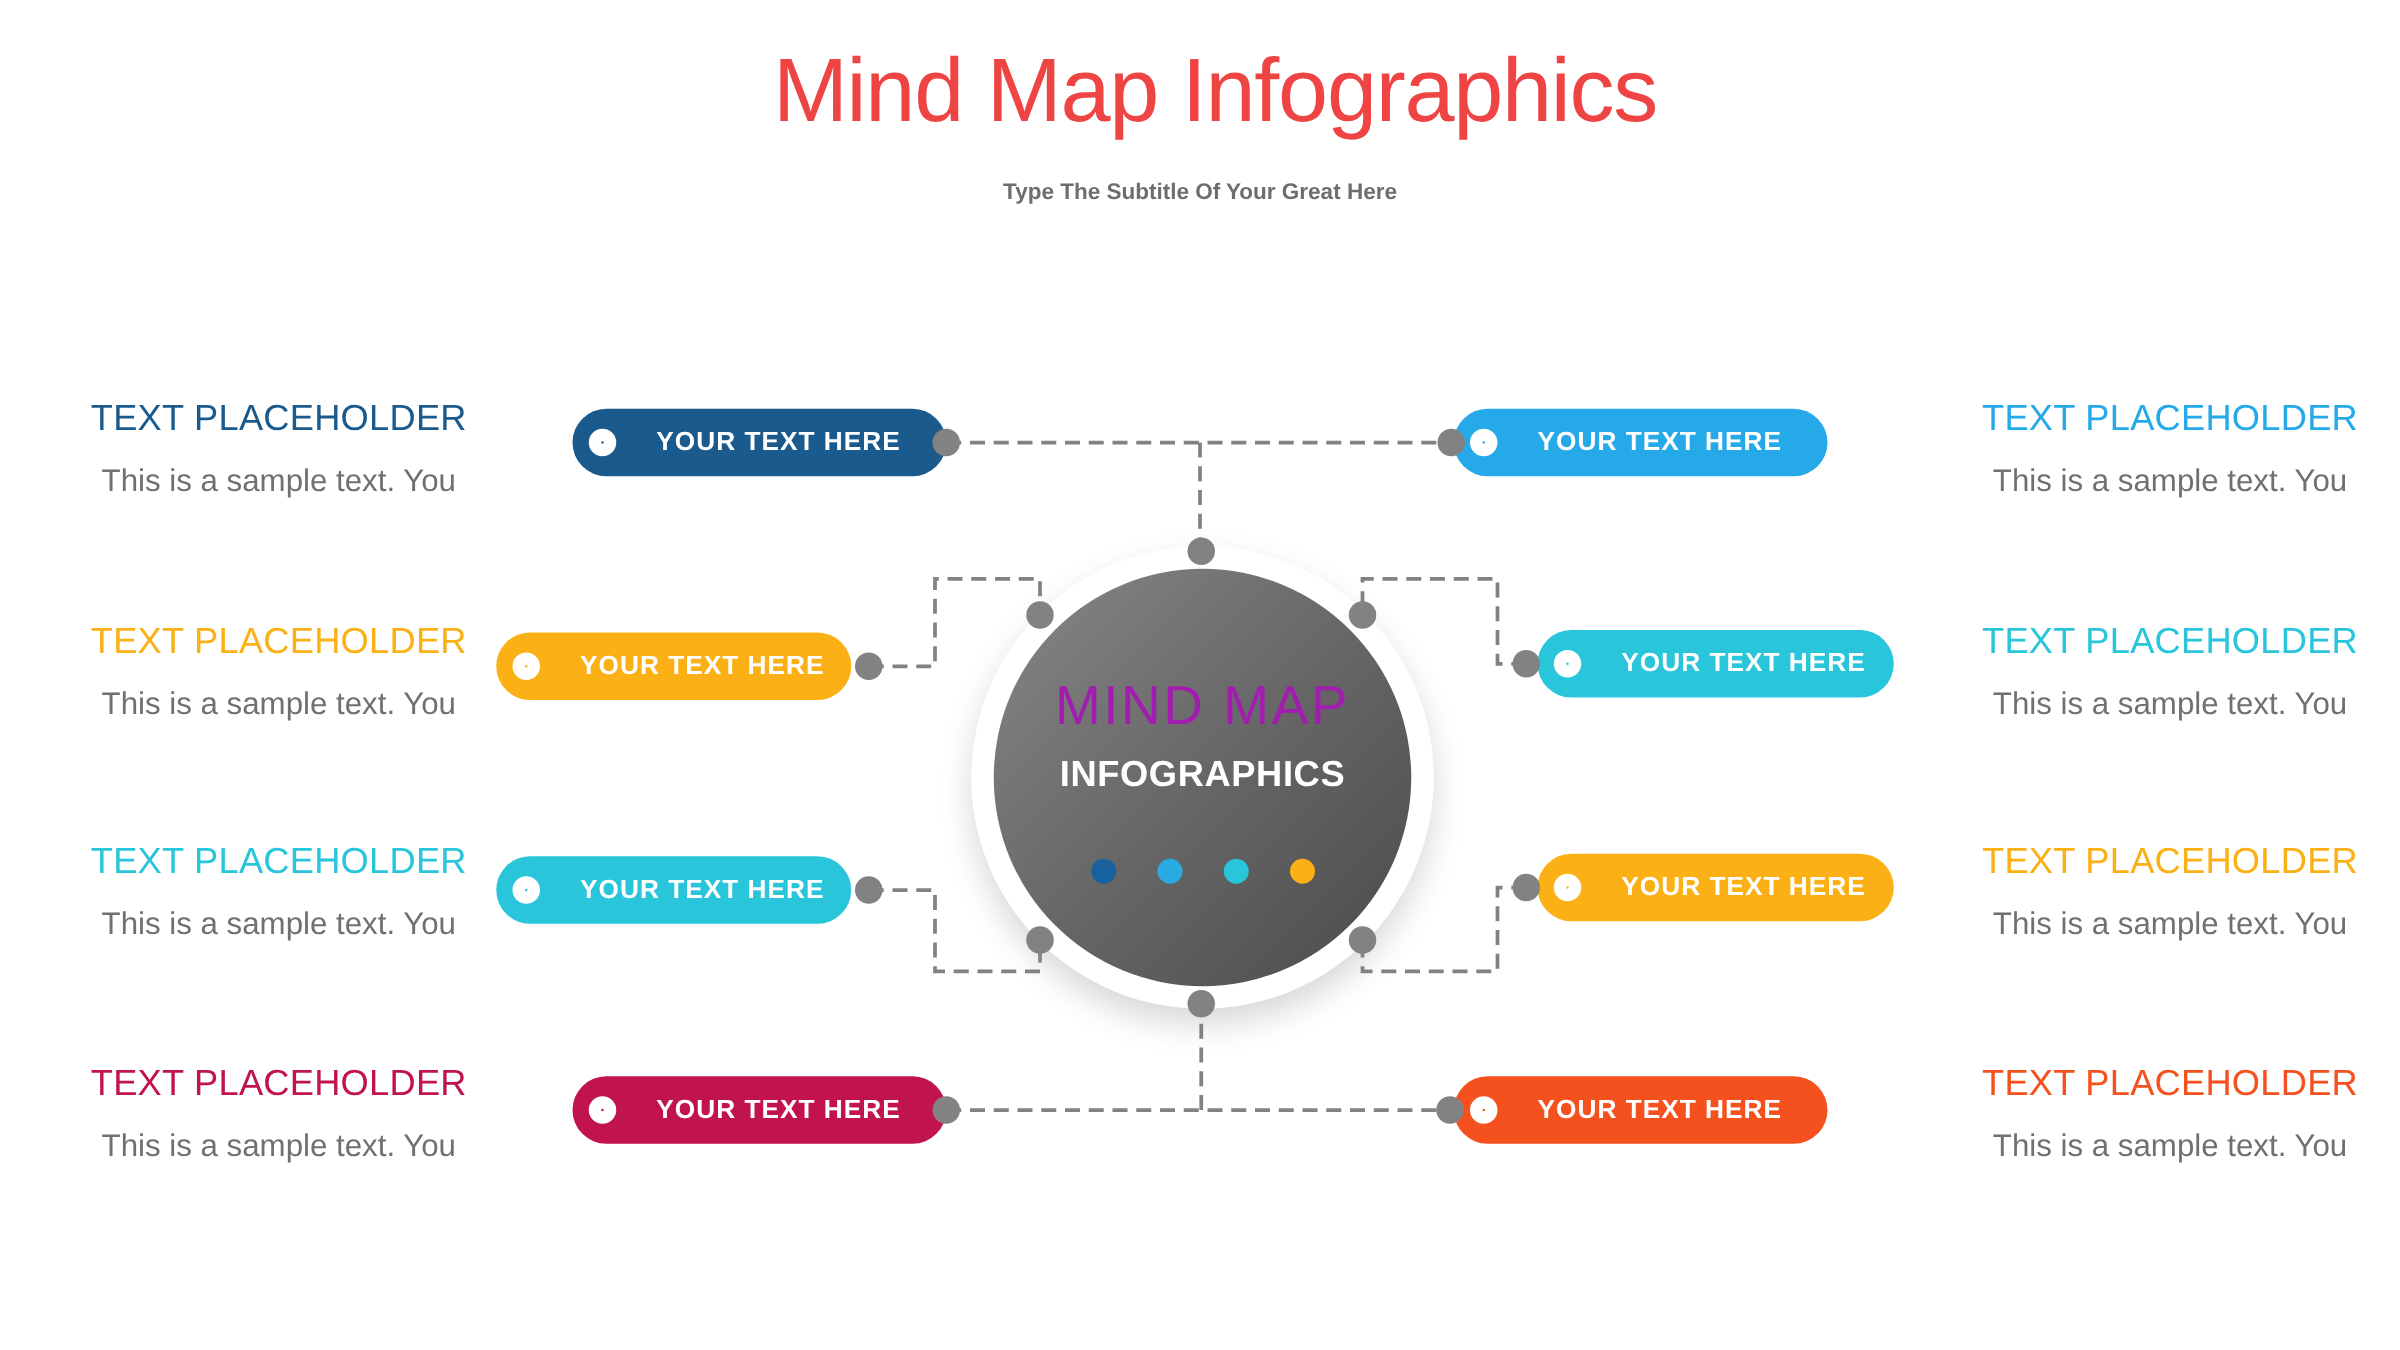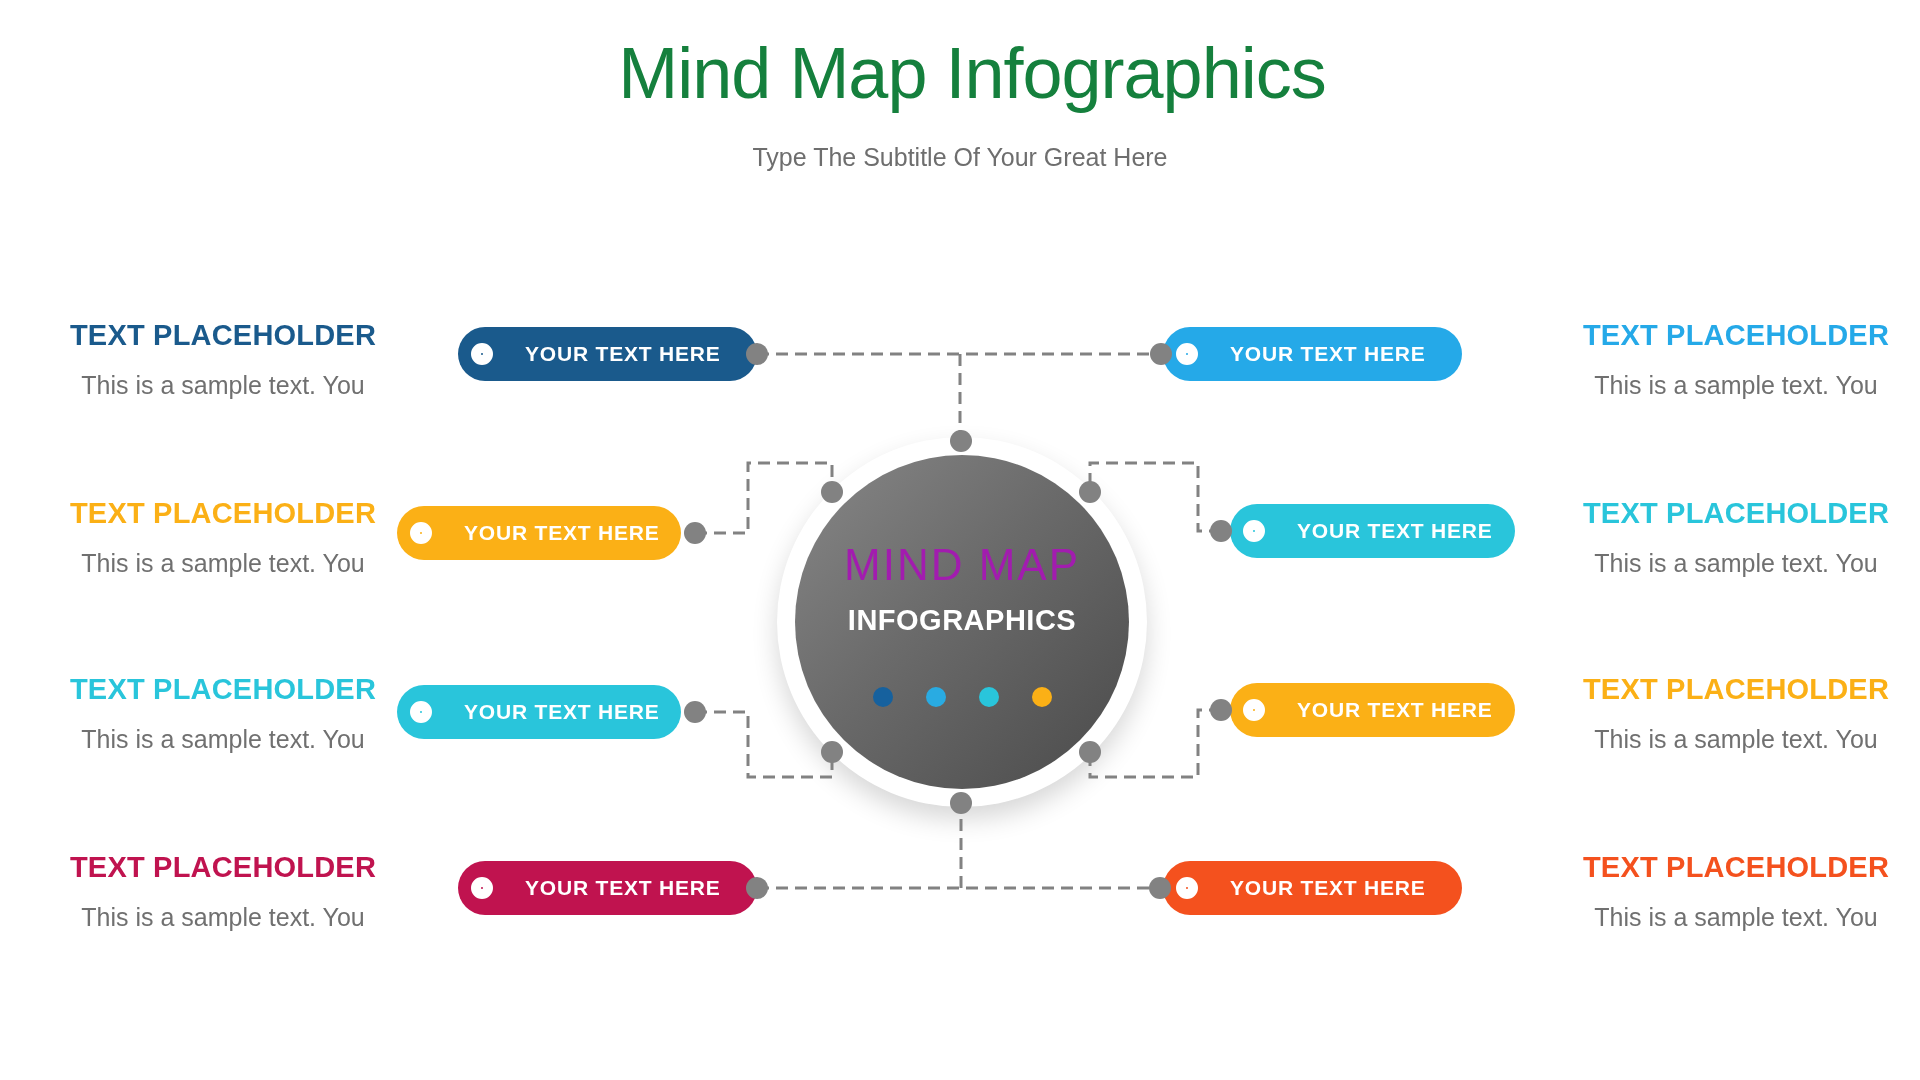--- a/index.html
+++ b/index.html
@@ -9,21 +9,21 @@
     font-family:"Liberation Sans", sans-serif; overflow:hidden;
   }
 
   
   .title {
     position:absolute; top:32px; left:0; width:1920px; text-align:center;
     font-size:72px; font-weight:300; letter-spacing:-1px; color:#6b6b6b;
   }
   .subtitle {
     position:absolute; top:143px; left:0; width:1920px; text-align:center;
-    font-size:25px; font-weight:400; color:#6e6e6e;
+    font-size:18px; font-weight:700; color:#6e6e6e;
   }
 
   
   .halo {
     position:absolute; left:777px; top:437px; width:370px; height:370px;
     border-radius:50%; background:#ffffff;
     box-shadow:0 12px 26px rgba(0,0,0,0.16);
   }
   .core {
     position:absolute; left:795px; top:455px; width:334px; height:334px;
@@ -56,32 +56,32 @@
   }
   .pill .lbl {
     font-weight:700; font-size:21px; letter-spacing:0.8px; white-space:nowrap;
   }
 
   
   .tb { position:absolute; text-align:center; }
   .tb-left  { left:67px;  width:312px; }
   .tb-right { left:1568px; width:336px; }
   .brow1 { top:318px; } .brow2 { top:496px; } .brow3 { top:672px; } .brow4 { top:850px; }
-  .tb .hd { font-size:29px; font-weight:700; line-height:34px; letter-spacing:0.2px; }
+  .tb .hd { font-size:29px; font-weight:400; line-height:34px; letter-spacing:0.2px; }
   .tb .bd { margin-top:19px; font-size:25px; line-height:28px; color:#707070; }
 
   
   .connectors { position:absolute; left:0; top:0; pointer-events:none; }
 </style>
 </head>
 <body>
 
 <div class="canvas">
 
-  <div class="title" style="color: #15803d; padding-left: 24px;">Mind Map Infographics</div>
+  <div class="title" style="color: #ef4444; padding-left: 24px;">Mind Map Infographics</div>
   <div class="subtitle" style="color: rgb(110, 110, 110);">Type The Subtitle Of Your Great Here</div>
 
   <div class="tb tb-left brow1">
     <div class="hd" style="color: rgb(26, 90, 140);">TEXT PLACEHOLDER</div>
     <div class="bd" style="color: rgb(112, 112, 112);">This is a sample text. You</div>
   </div>
   <div class="tb tb-left brow2">
     <div class="hd" style="color: rgb(251, 176, 22);">TEXT PLACEHOLDER</div>
     <div class="bd" style="color: rgb(112, 112, 112);">This is a sample text. You</div>
   </div>

